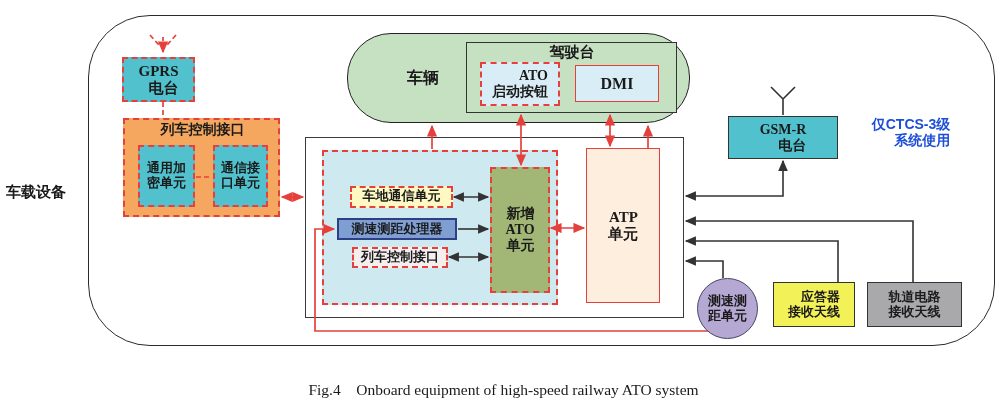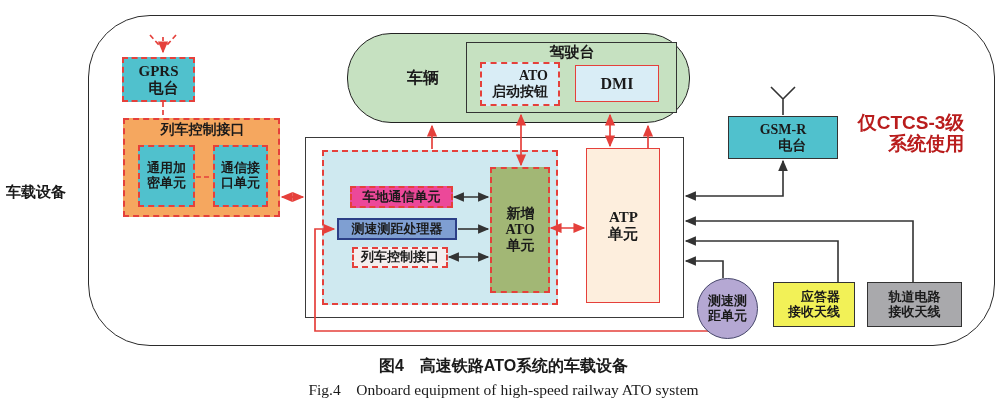--- a/index.html
+++ b/index.html
@@ -43,33 +43,33 @@
   <div class="abs blk" style="left:466px;top:42px;width:211px;height:71px;background:#c6e1c1;"></div>
   <div class="box cjk" style="left:541px;top:43px;width:62px;height:18px;font-size:15px;">驾驶台</div>
   <div class="box red-dash serif" style="left:480px;top:62px;width:80px;height:44px;background:#d9edf6;font-size:14px;">ATO
 启动按钮</div>
   <div class="box red-solid serif" style="left:575px;top:65px;width:84px;height:37px;background:#d9edf6;font-size:16px;">DMI</div>
 
   <div class="abs" style="left:305px;top:137px;width:379px;height:181px;border:1.6px solid #3a3a3a;background:#ffffff;z-index:1;"></div>
 
   <div class="abs red-dash" style="left:322px;top:150px;width:236px;height:155px;background:#cfe9f0;z-index:2;"></div>
 
-  <div class="box red-dash cjk" style="left:350px;top:186px;width:103px;height:22px;background:#ec4899;font-size:13px;z-index:3;">车地通信单元</div>
+  <div class="box red-dash cjk" style="left:350px;top:186px;width:103px;height:22px;background:#fef9c3;font-size:13px;z-index:3;font-family:Liberation Mono, monospace;">车地通信单元</div>
   <div class="box cjk" style="left:337px;top:218px;width:120px;height:22px;background:#7f9fd2;border:2px solid #2c3f87;font-size:13px;z-index:3;">测速测距处理器</div>
   <div class="box red-dash cjk" style="left:352px;top:247px;width:96px;height:21px;background:#f4eeee;font-size:13px;z-index:3;">列车控制接口</div>
   <div class="box red-dash serif" style="left:490px;top:167px;width:60px;height:126px;background:#a2b775;font-size:14px;z-index:3;">新增
 ATO
 单元</div>
   <div class="box red-solid serif" style="left:586px;top:148px;width:74px;height:155px;background:#fdeedd;font-size:15px;z-index:3;">ATP
 单元</div>
 
   <div class="box blk teal serif" style="left:728px;top:116px;width:110px;height:43px;font-size:14px;">GSM-R
 电台</div>
 
-  <div class="box cjk" style="left:852px;top:112px;width:118px;height:42px;font-size:19px;color:#b91c1c;">仅CTCS-3级
+  <div class="box cjk" style="left:852px;top:112px;width:118px;height:42px;font-size:14px;color:#1d4ed8;">仅CTCS-3级
 系统使用</div>
 
   <div class="box cjk z7" style="left:697px;top:278px;width:61px;height:61px;border-radius:50%;background:#b5a8d3;border:1.6px solid #47476b;font-size:13px;">测速测
 距单元</div>
 
   <div class="box blk cjk" style="left:773px;top:282px;width:82px;height:45px;background:#f2f157;font-size:13px;font-family:Liberation Serif, serif;">应答器
 接收天线</div>
 
   <div class="box blk cjk" style="left:867px;top:282px;width:95px;height:45px;background:#a9a9ac;font-size:13px;">轨道电路
 接收天线</div>
@@ -103,16 +103,15 @@
       <path d="M458,229 L488,229" marker-end="url(#mb)"></path>
       <path d="M449,257 L488,257" marker-start="url(#mb)" marker-end="url(#mb)"></path>
       <path d="M686,196 L783,196 L783,161" marker-start="url(#mb)" marker-end="url(#mb)"></path>
       <path d="M913,282 L913,221 L686,221" marker-end="url(#mb)"></path>
       <path d="M838,282 L838,241 L686,241" marker-end="url(#mb)"></path>
       <path d="M723,278 L723,261 L686,261" marker-end="url(#mb)"></path>
       <path d="M771,87 L783,99 M795,87 L783,99 M783,99 L783,115"></path>
     </g>
   </svg>
 
-  <div class="box cjk" style="left:0;top:356px;width:1007px;height:20px;font-size:16px;">图4　高速铁路ATO系统的车载设备</div>
   <div class="box" style="left:0;top:380px;width:1007px;height:20px;font-size:15.5px;font-family:'Liberation Serif','DejaVu Serif',serif;">Fig.4　Onboard equipment of high-speed railway ATO system</div>
 
 </div>
 
 </body></html>

